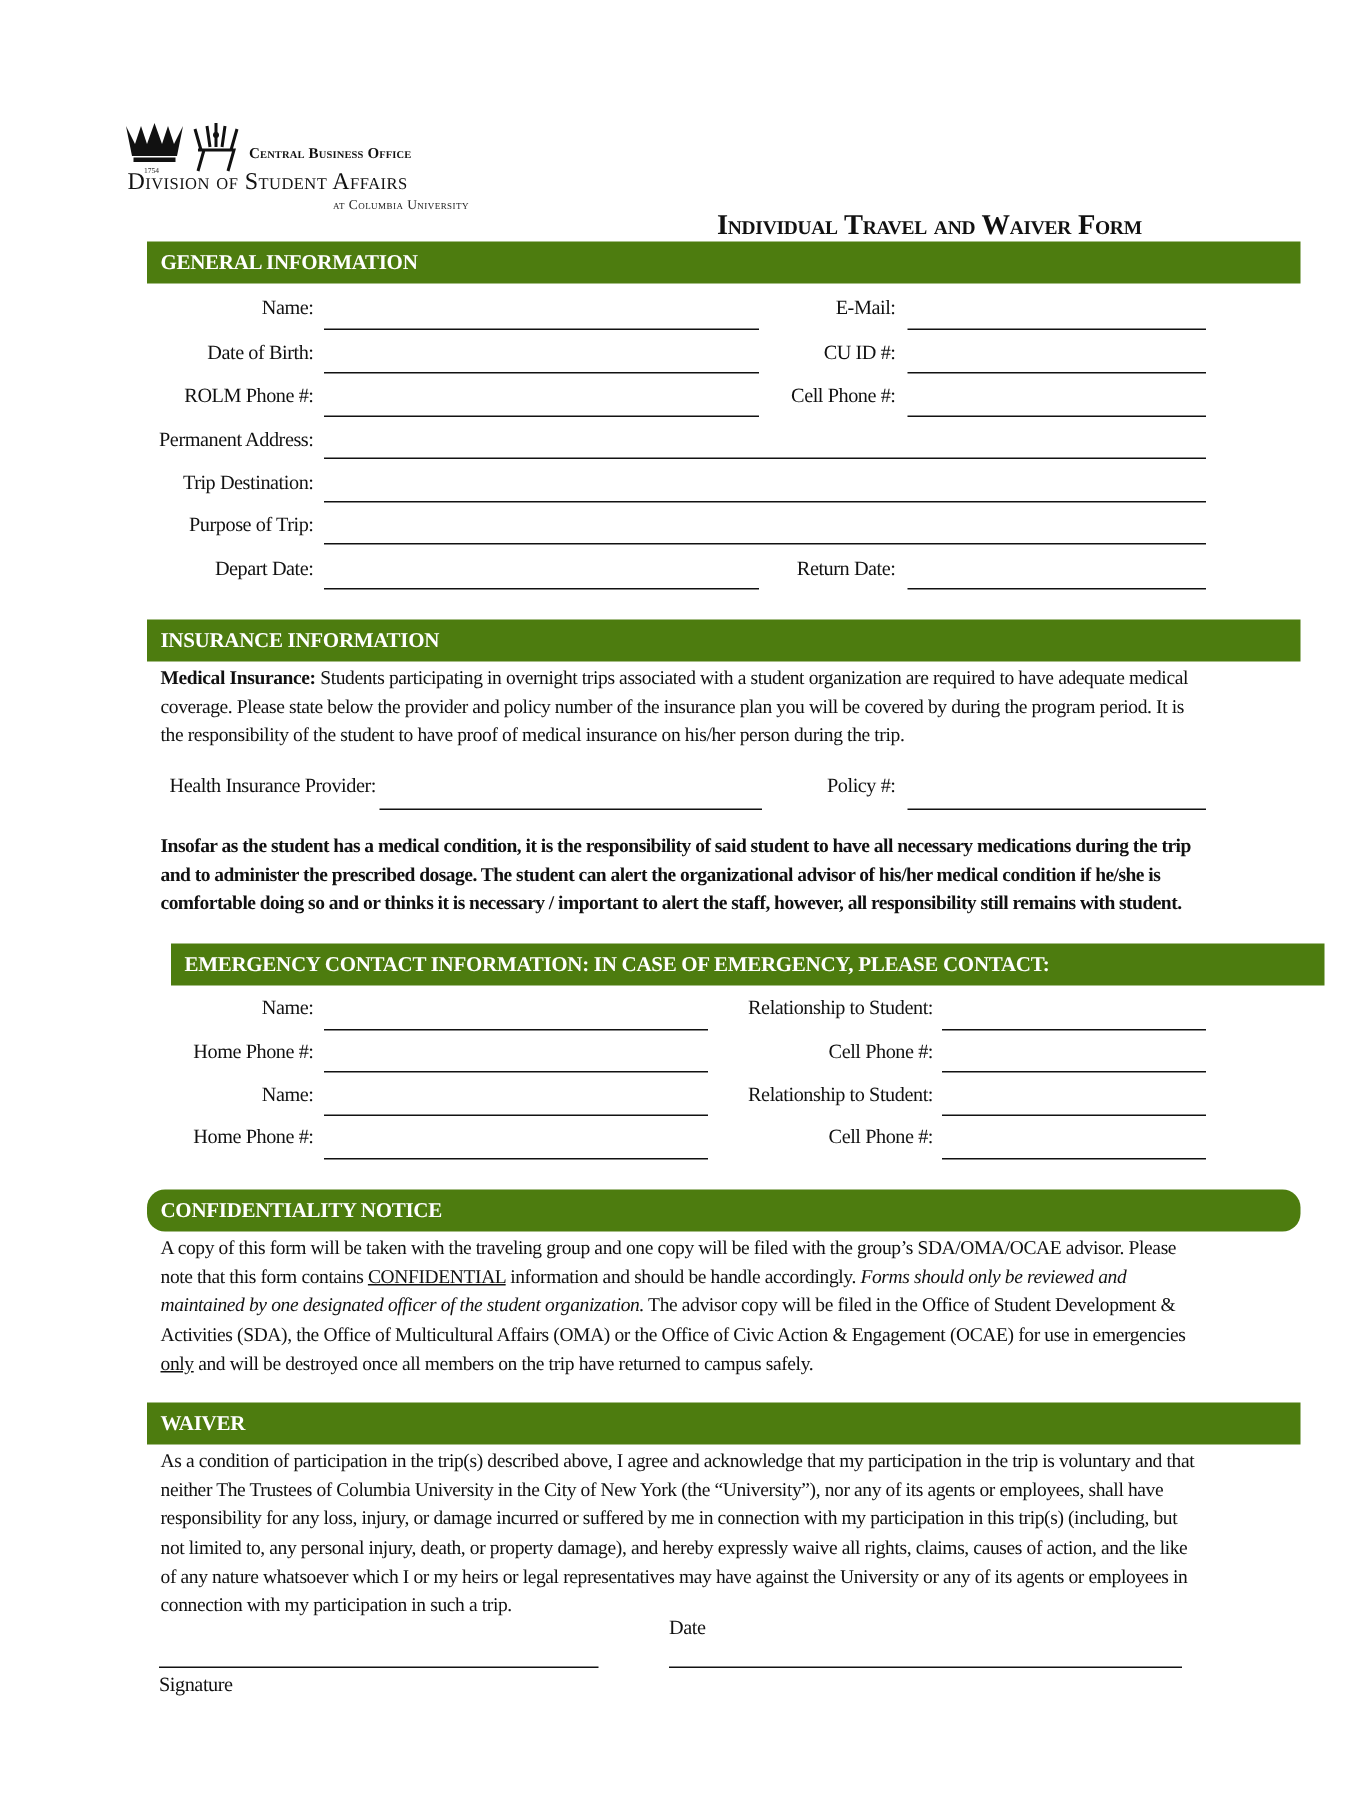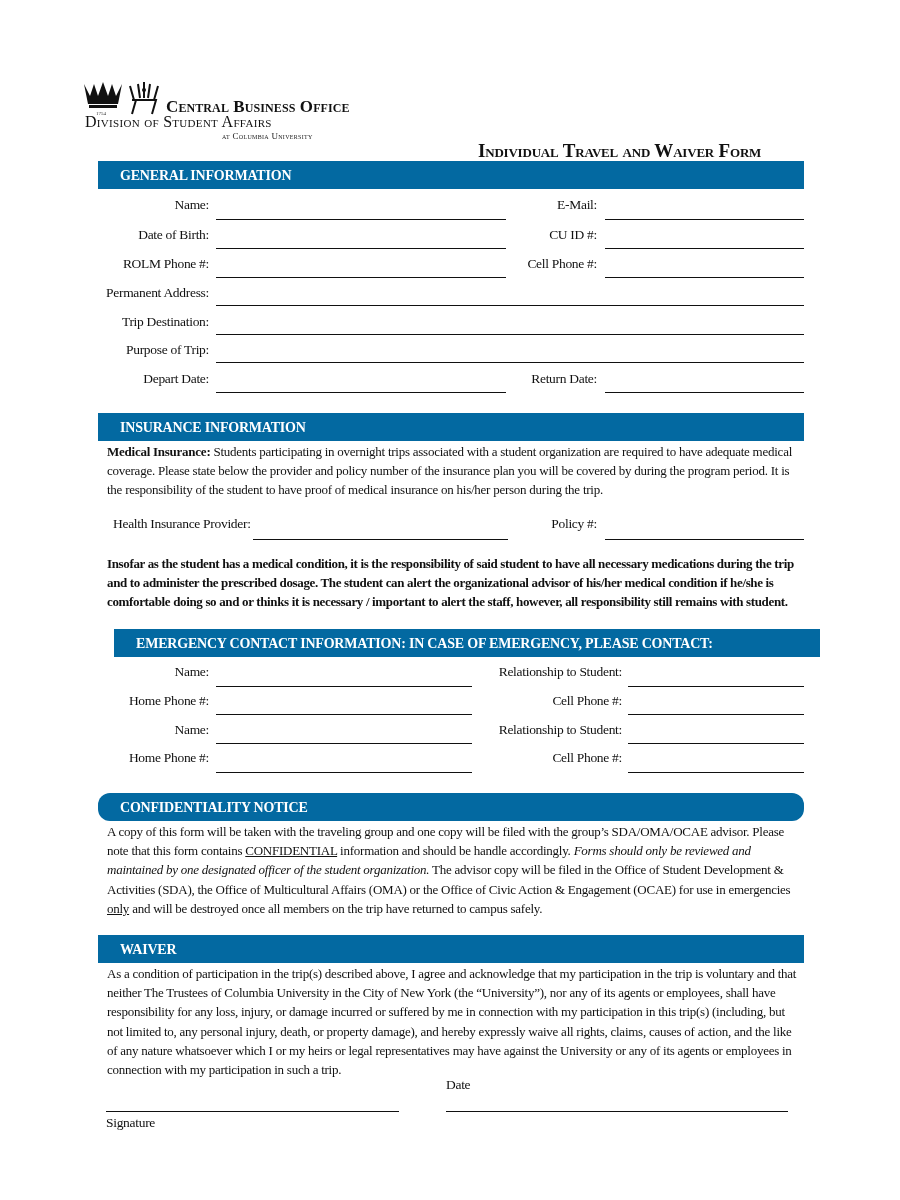--- a/index.html
+++ b/index.html
@@ -5,39 +5,39 @@
   html, body { margin: 0; padding: 0; background: #ffffff; }
   body {
     width: 900px; height: 1200px; position: relative; overflow: hidden;
     font-family: "Liberation Serif", "DejaVu Serif", serif; color: #111;
   }
   .abs { position: absolute; }
 
   
   .logo-crowns { left: 82px; top: 80px; width: 90px; height: 36px; }
   .logo-line1 {
-    left: 166px; top: 97px; font-size: 17px; font-weight: bold; font-variant: small-caps;
+    left: 166px; top: 97px; font-size: 10px; font-weight: bold; font-variant: small-caps;
     letter-spacing: 0.1px; color: #111;
   }
   .logo-line2 {
     left: 85px; top: 113px; font-size: 16px; font-variant: small-caps; letter-spacing: 0.3px; color: #111;
   }
   .logo-line3 {
     left: 222px; top: 131px; font-size: 9px; font-variant: small-caps; letter-spacing: 0.3px; color: #222;
   }
   .form-title {
     left: 478px; top: 99px; font-size: 19px; font-weight: bold; font-variant: small-caps;
     letter-spacing: -0.2px; color: #111; margin-top: 41px;
   }
 
   
   .section-bar {
-    position: absolute; left: 98px; width: 706px; height: 28px; background: #0369a1;
+    position: absolute; left: 98px; width: 769px; height: 28px; background: #4d7c0f;
     color: #fff; font-weight: bold; font-size: 14px; line-height: 30px;
-    padding-left: 22px; box-sizing: border-box; letter-spacing: -0.2px;
+    padding-left: 9px; box-sizing: border-box; letter-spacing: -0.2px;
   }
 
   
   .field-label {
     position: absolute; font-size: 13.5px; text-align: right; white-space: nowrap; color: #111;
     letter-spacing: -0.3px;
   }
   .field-line {
     position: absolute; height: 0; border-bottom: 1.6px solid #111;
   }

